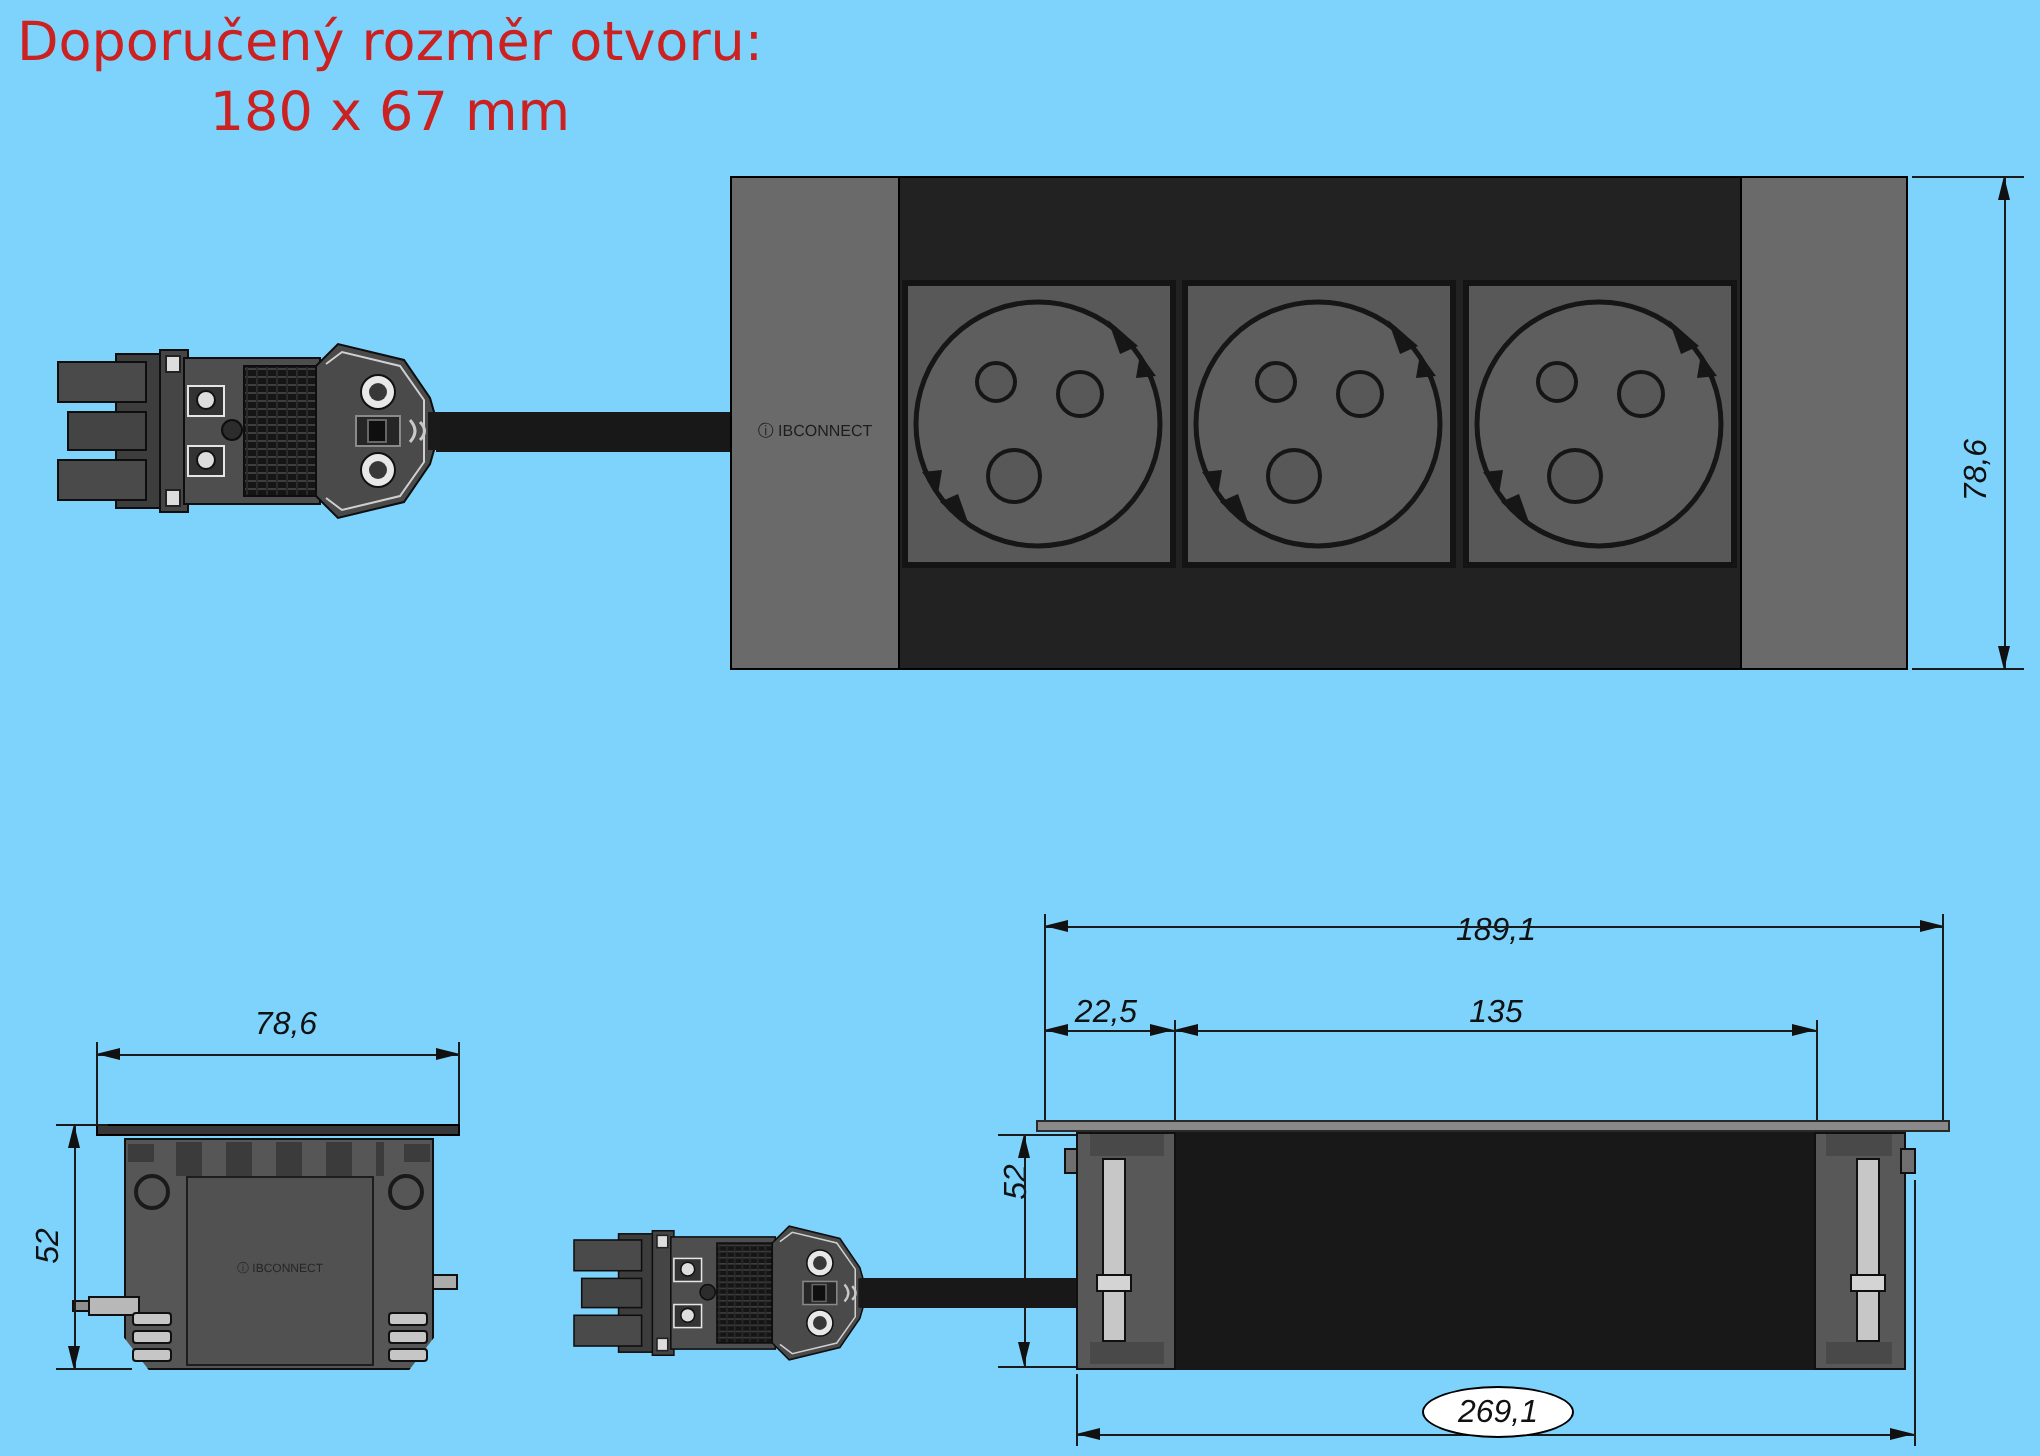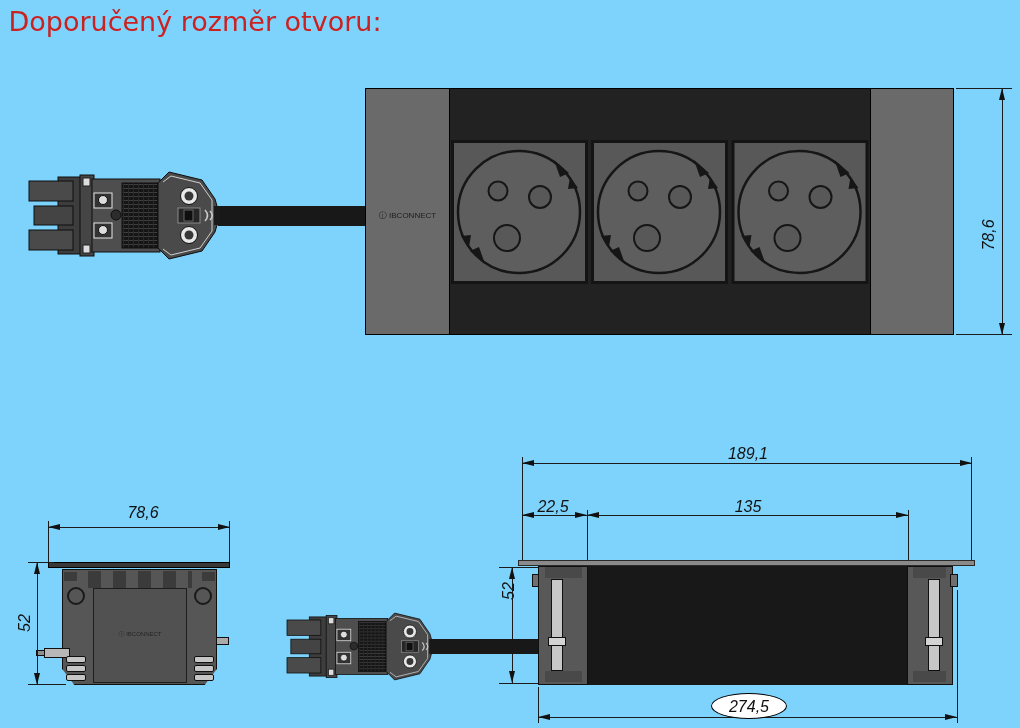--- a/index.html
+++ b/index.html
@@ -72,20 +72,21 @@
         <path d="M103,20 l15,13 -9,4 z" fill="#161616"></path>
         <path d="M119,37 l8,11 -10,1 z" fill="#161616"></path>
         <path d="M34,124 l-15,-13 9,-4 z" fill="#161616"></path>
         <path d="M18,107 l-8,-11 10,-1 z" fill="#161616"></path>
       </symbol>
     </defs>
   </svg>
 
   <div class="title">
     <div>Doporučený rozměr otvoru:</div>
+    <div>180 x 67 mm</div>
   </div>
 
   <div>
 
     <div class="abs" style="left:218px;top:206px;width:150px;height:20px;background:#181818;"></div>
     <svg class="abs" style="left:28px;top:168px;width:192px;height:95px;">
         <use href="#gst"></use>
       </svg>
 
     <div class="blackbody" style="left:449px;top:88px;width:422px;height:247px;"></div>
@@ -144,21 +145,21 @@
     <div class="dim vdim" style="left:15px;top:653px;width:60px;">52</div>
     <div class="ln" style="left:37px;top:562px;width:1px;height:123px;"></div>
     <div class="arr aU" style="left:34px;top:562px;"></div>
     <div class="arr aD" style="left:34px;top:673px;"></div>
     <div class="ln" style="left:28px;top:562px;width:26px;height:1px;"></div>
     <div class="ln" style="left:28px;top:684px;width:38px;height:1px;"></div>
   </div>
 
   <div>
 
-    <div class="dim" style="left:700px;top:444px;width:96px;font-style:italic;">189,1</div>
+    <div class="dim" style="left:700px;top:456px;width:96px;font-style:italic;">189,1</div>
     <div class="ln" style="left:522px;top:463px;width:450px;height:1px;"></div>
     <div class="arr aL" style="left:522px;top:460px;"></div>
     <div class="arr aR" style="left:960px;top:460px;"></div>
     <div class="ln" style="left:522px;top:457px;width:1px;height:103px;"></div>
     <div class="ln" style="left:971px;top:457px;width:1px;height:103px;"></div>
 
     <div class="dim" style="left:521px;top:497px;width:64px;">22,5</div>
     <div class="dim" style="left:700px;top:497px;width:96px;font-style:italic;">135</div>
     <div class="ln" style="left:522px;top:515px;width:386px;height:1px;"></div>
     <div class="arr aL" style="left:522px;top:512px;"></div>
@@ -194,17 +195,17 @@
     <div class="arr aD" style="left:509px;top:671px;"></div>
     <div class="ln" style="left:499px;top:567px;width:39px;height:1px;"></div>
     <div class="ln" style="left:499px;top:683px;width:43px;height:1px;"></div>
 
     <div class="ln" style="left:538px;top:687px;width:1px;height:36px;"></div>
     <div class="ln" style="left:957px;top:590px;width:1px;height:133px;"></div>
     <div class="ln" style="left:538px;top:717px;width:419px;height:1px;"></div>
     <div class="arr aL" style="left:538px;top:714px;"></div>
     <div class="arr aR" style="left:945px;top:714px;"></div>
     <div class="oval" style="left:711px;top:693px;width:74px;height:24px;">
-      <span class="dim" style="position:static;">274,5</span>
+      <span class="dim" style="position:static;">269,1</span>
     </div>
   </div>
 
 </div>
 
 </body></html>

